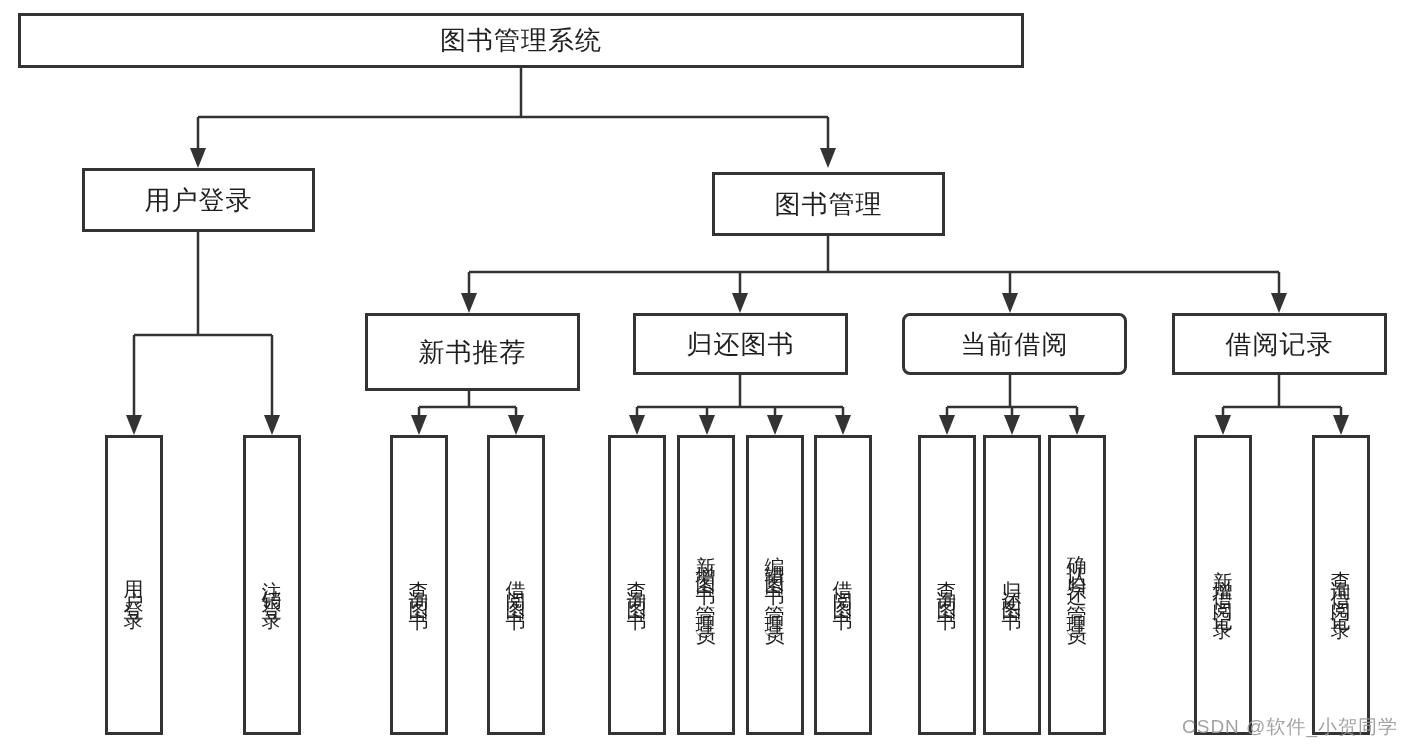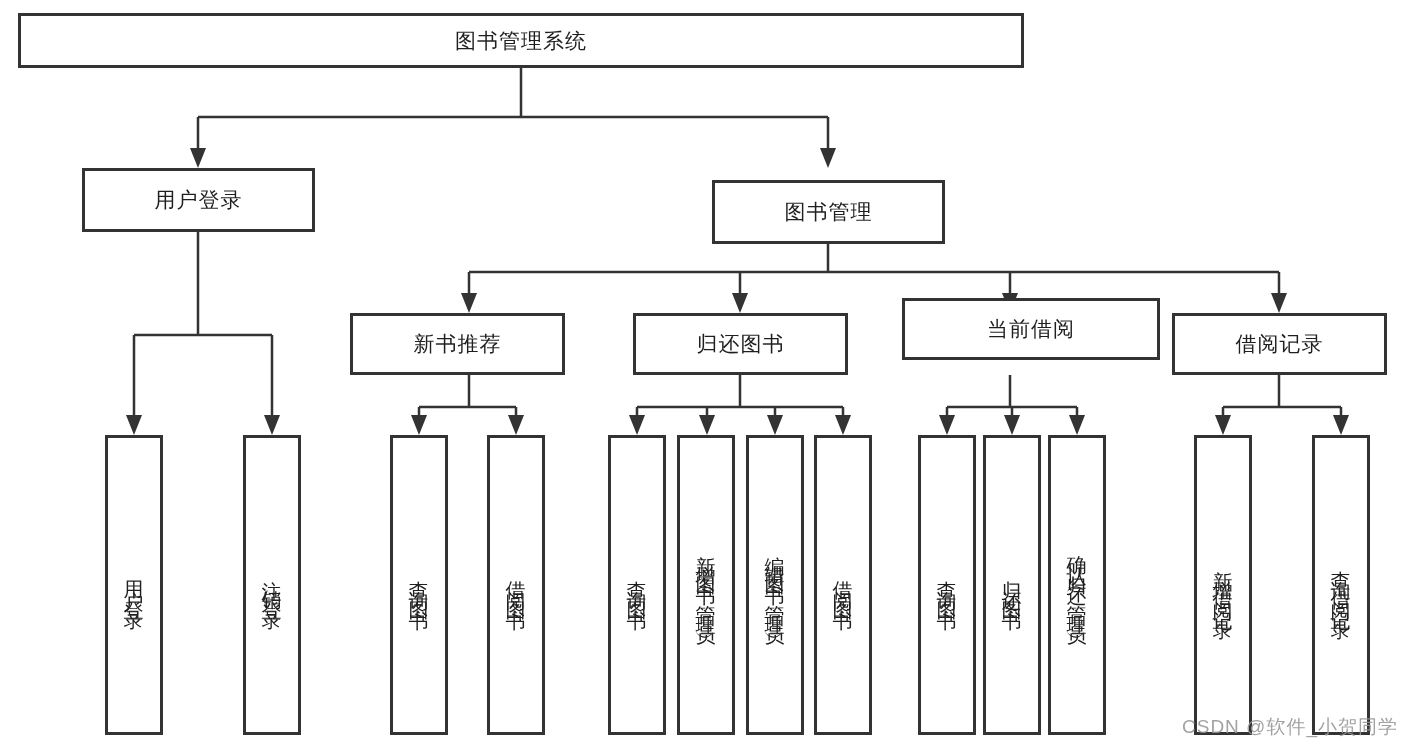--- a/index.html
+++ b/index.html
@@ -4,21 +4,21 @@
 <style>
   html,body { margin:0; padding:0; background:#ffffff; }
   .canvas {
     position:relative; width:1405px; height:747px; background:#ffffff;
     font-family:"Liberation Sans", sans-serif; overflow:hidden;
   }
   .connectors { position:absolute; left:0; top:0; width:1405px; height:747px; }
   .hbox {
     position:absolute; box-sizing:border-box; background:#ffffff;
     border:3px solid #333333; display:flex; align-items:center; justify-content:center;
-    font-size:21px; font-weight:500; color:#1f1f1f; letter-spacing:1px;
+    font-size:26px; font-weight:500; color:#1f1f1f; letter-spacing:1px;
   }
   .vbox {
     position:absolute; box-sizing:border-box; background:#ffffff;
     border:3px solid #333333; top:435px; width:58px; height:300px;
     display:flex; align-items:center; justify-content:center;
     font-size:20px; font-weight:500; color:#1f1f1f;
   }
   .vtext {
     writing-mode:vertical-rl; text-orientation:mixed;
     letter-spacing:10px; line-height:1; white-space:nowrap;
@@ -66,31 +66,31 @@
     </g>
   </svg>
 
   <div class="hbox" style="left:18px; top:13px; width:1006px; height:55px;">
     <span>图书管理系统</span>
   </div>
 
   <div class="hbox" style="left:82px; top:168px; width:233px; height:64px;">
     <span>用户登录</span>
   </div>
-  <div class="hbox" style="left:712px; top:180px; width:233px; height:64px;">
+  <div class="hbox" style="left:712px; top:172px; width:233px; height:64px;">
     <span>图书管理</span>
   </div>
 
-  <div class="hbox" style="left:350px; top:313px; width:215px; height:62px;">
+  <div class="hbox" style="left:365px; top:313px; width:215px; height:78px;">
     <span>新书推荐</span>
   </div>
   <div class="hbox" style="left:633px; top:313px; width:215px; height:62px;">
     <span>归还图书</span>
   </div>
-  <div class="hbox" style="left:902px; top:298px; width:258px; height:62px;">
+  <div class="hbox" style="left:902px; top:313px; width:225px; height:62px;border-radius:8px;">
     <span>当前借阅</span>
   </div>
   <div class="hbox" style="left:1172px; top:313px; width:215px; height:62px;text-align:right;">
     <span>借阅记录</span>
   </div>
 
   <div class="vbox" style="left:105px;">
     <span class="vtext">用户登录</span>
   </div>
   <div class="vbox" style="left:243px;">

